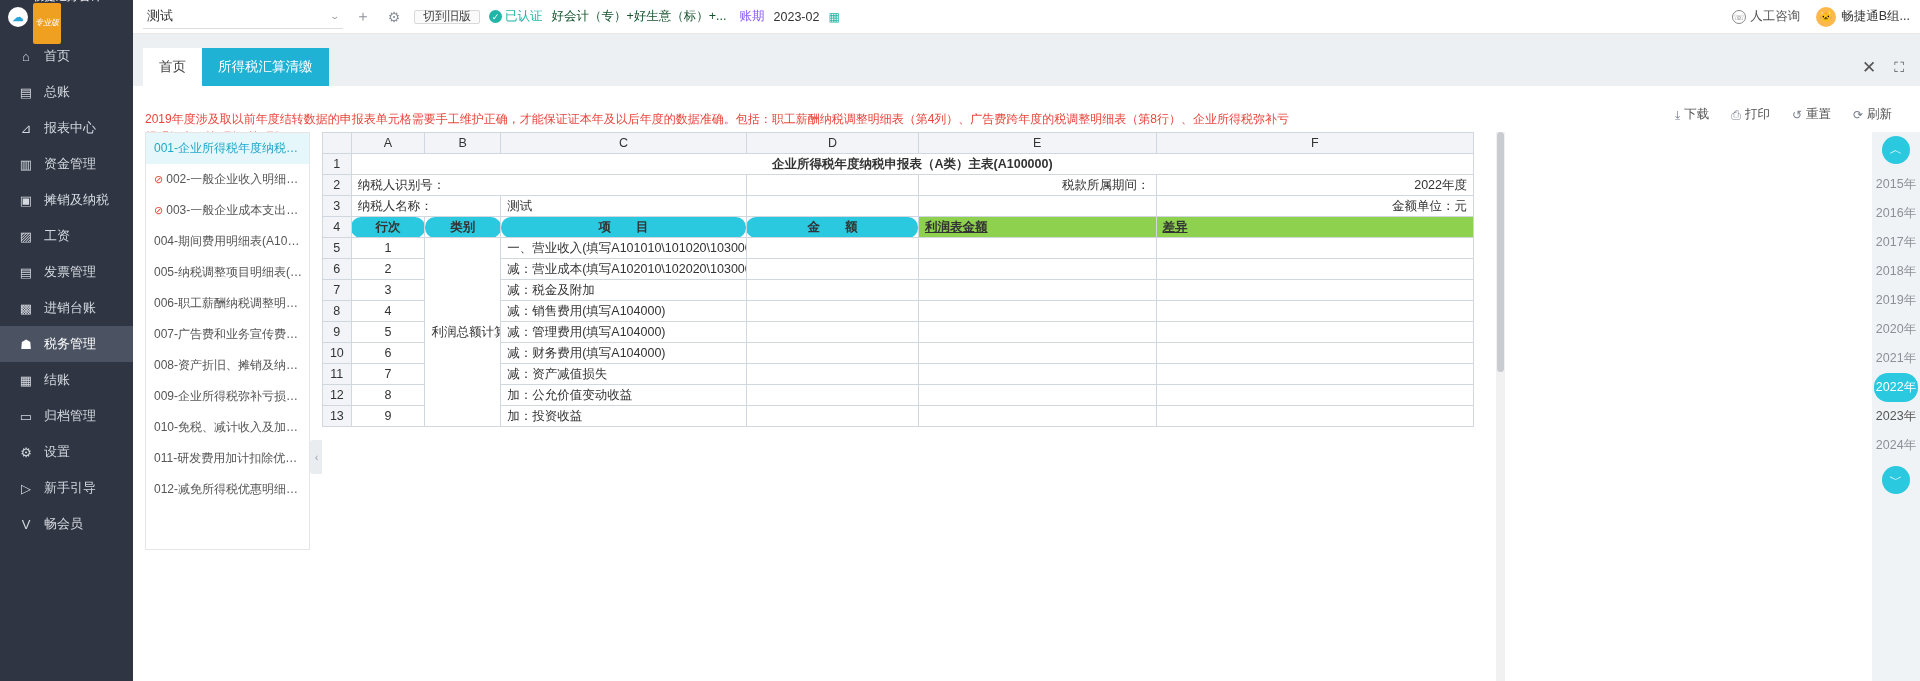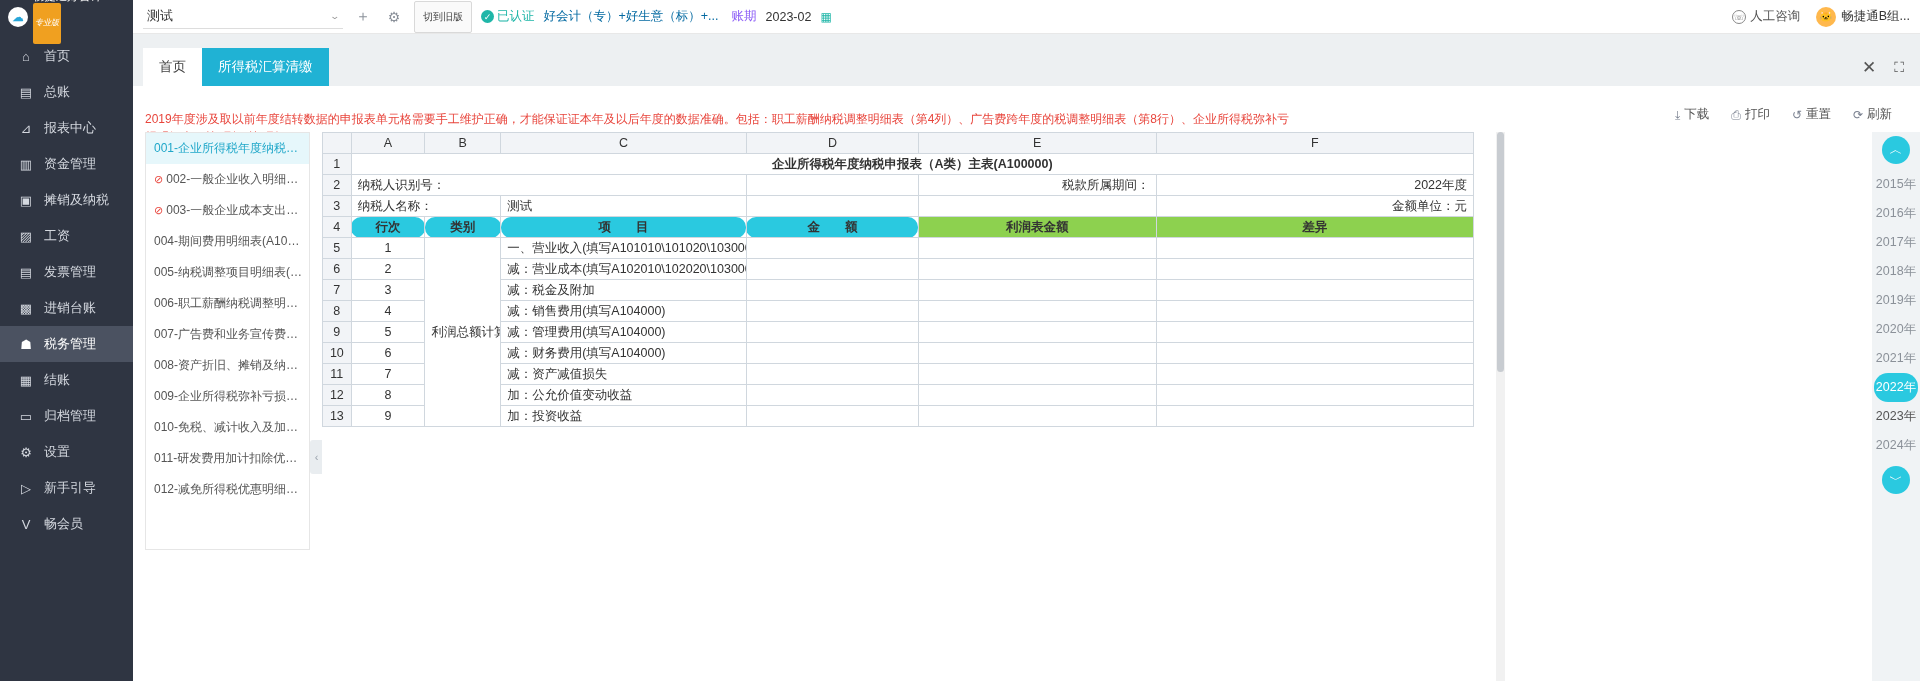--- a/index.html
+++ b/index.html
@@ -58,30 +58,30 @@
     padding: 0 4px; font-size: 13px; color: #333; cursor: pointer;
   }
   .caret { font-size: 9px; color: #999; transform: scaleX(1.4); }
   .icon-btn {
     width: 22px; height: 22px; border-radius: 50%;
     display: flex; align-items: center; justify-content: center;
     color: #8a9099; font-size: 15px; cursor: pointer;
   }
   .gear { font-size: 14px; }
   .old-panel-btn {
-    border: 1px solid #d9d9d9; border-radius: 2px; height: 32px;
+    border: 1px solid #d9d9d9; border-radius: 2px; height: 14px;
     padding: 0 8px; display: flex; align-items: center;
-    font-size: 10px; color: #444; background: #fafafa; cursor: pointer;
+    font-size: 12px; color: #444; background: #fafafa; cursor: pointer;
   }
   .verified { display: flex; align-items: center; gap: 3px; color: #1fb6a8; font-size: 12.5px; cursor: pointer; }
   .verified .badge-c {
     width: 13px; height: 13px; border-radius: 50%; background: #1fb6a8;
     color: #fff; font-size: 9px; display: flex; align-items: center; justify-content: center;
   }
-  .topnote { font-size: 12.5px; color: #0369a1; }
+  .topnote { font-size: 12.5px; color: #14532d; }
   .period-label { font-size: 12.5px; color: #8b5cf6; margin-left: 4px; }
   .period-value { font-size: 12.5px; color: #333; }
   .cal-ico { color: #1fb6a8; font-size: 12px; }
   .top-right { margin-left: auto; display: flex; align-items: center; gap: 16px; }
   .kefu { display: flex; align-items: center; gap: 4px; color: #555; font-size: 12.5px; cursor: pointer; }
   .kefu .circ {
     width: 14px; height: 14px; border: 1px solid #888; border-radius: 50%;
     font-size: 9px; display: flex; align-items: center; justify-content: center; color: #888;
   }
   .user { display: flex; align-items: center; gap: 5px; font-size: 12.5px; color: #333; cursor: pointer; }
@@ -158,21 +158,21 @@
     background: #f2f4f7; text-align: center; font-weight: normal;
     color: #555; font-size: 12px; height: 18px;
   }
   .rowhead { width: 28px; }
   .c-a { width: 72px; } .c-b { width: 74px; } .c-c { width: 240px; }
   .c-d { width: 168px; } .c-e { width: 232px; } .c-f { width: 310px; }
   .title-cell {
     text-align: center; font-size: 17px; font-weight: bold; color: #222; height: 38px;
   }
   .hdr-cyan { background: #2ac9e0; color: #fff; text-align: center; font-weight: bold; height: 26px; border-radius: 10px; }
-  .hdr-green { background: #8dd14f; color: #fff; text-align: center; font-weight: bold; height: 26px; }
+  .hdr-green { background: #8dd14f; color: #fff; text-align: left; font-weight: bold; height: 26px; text-decoration: underline; }
   .r-right { text-align: right; }
   .r-center { text-align: center; }
   .tall { height: 78px; }
   .vtext { text-align: right; }
 
   
   .vscroll {
     position: absolute; left: 1496px; top: 132px; width: 9px; height: 549px;
     background: #f1f1f1;
   }

